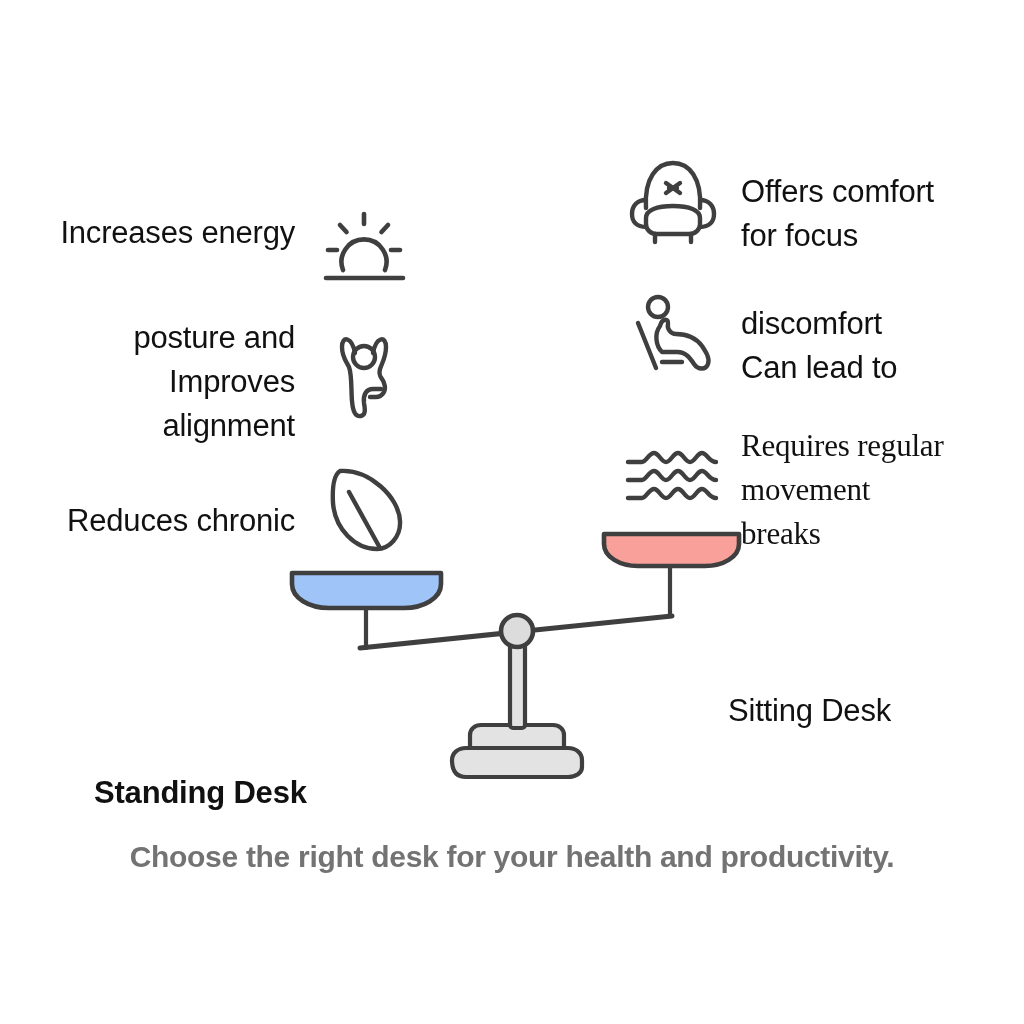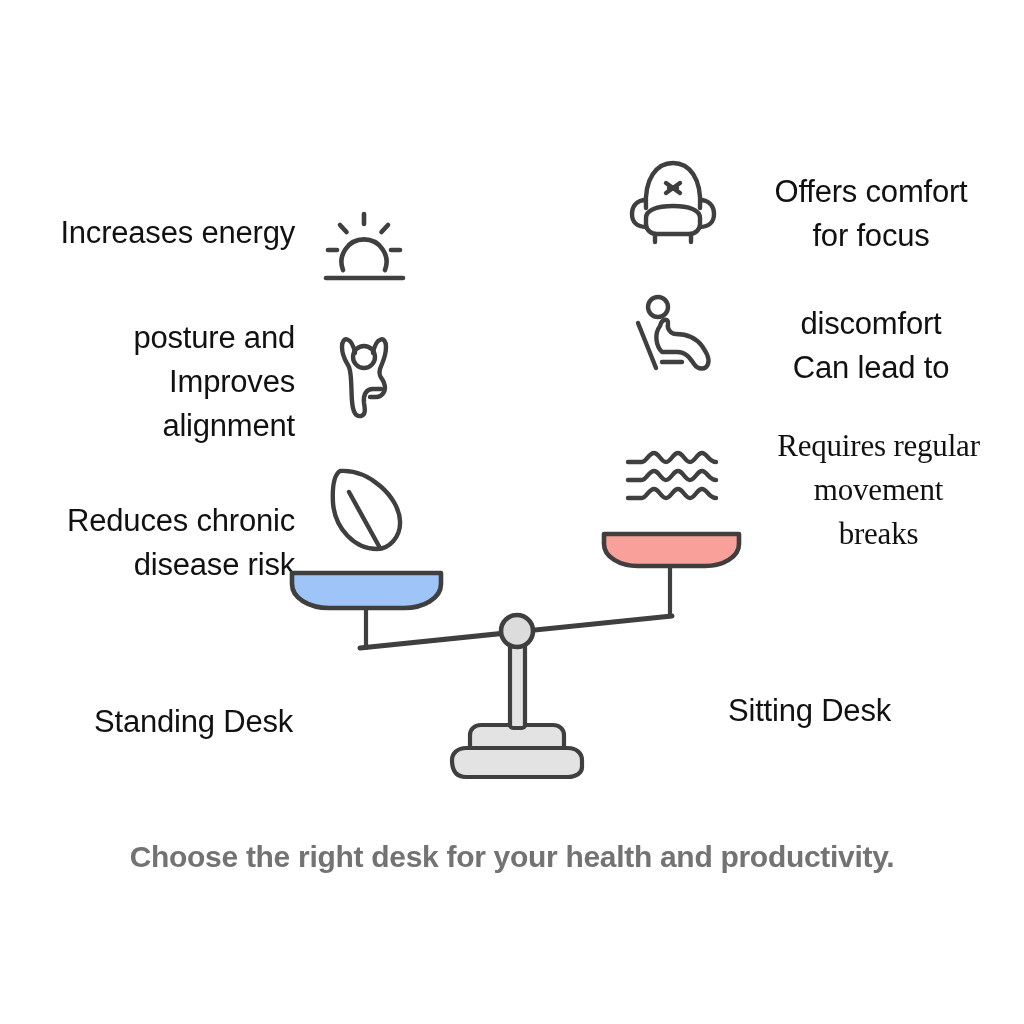--- a/index.html
+++ b/index.html
@@ -20,21 +20,21 @@
   .benefit-text,
   .drawback-text {
     position: absolute;
     font-size: 31px;
     line-height: 1.42;
     color: #111111;
     font-weight: 400;
     letter-spacing: -0.2px;
   }
   .benefit-text { text-align: right; }
-  .drawback-text { text-align: center; }
+  .drawback-text { text-align: left; }
 
   .side-label {
     position: absolute;
     font-size: 31px;
     color: #111111;
     font-weight: 400;
     letter-spacing: -0.2px;
     white-space: nowrap;
   }
 
@@ -105,21 +105,20 @@
         <path d="M37 22 C40 6 50 4 50 16 C50 26 46 32 44 38
                  C42 46 46 46 48 52 C51 60 46 66 40 66
                  L34 66"></path>
         <circle cx="28" cy="26" r="11"></circle>
       </g>
     </svg>
   </div>
 
   <div class="benefit-text" style="left:10px; top:470px; width:285px;margin-top:29px;">
     <div>Reduces chronic</div>
-    <div>disease risk</div>
   </div>
 
   <div class="icon" style="left:327px; top:459px;">
     <svg width="84" height="100" viewBox="0 0 84 100">
       <g fill="none" stroke="#3f3f3f" stroke-width="4.4" stroke-linecap="round" stroke-linejoin="round">
         <path d="M13 12 C42 10 72 38 73 62 C74 78 62 90 50 90
                  C28 90 8 70 6 44 C5 26 7 16 13 12 Z"></path>
         <line x1="22" y1="33" x2="53" y2="89"></line>
       </g>
     </svg>
@@ -206,18 +205,18 @@
 
     <path d="M292 573 L441 573 L441 584 C441 598 424 608 404 608
              L329 608 C309 608 292 598 292 584 Z" fill="#9fc5f8" stroke="#3f3f3f" stroke-width="4.6" stroke-linejoin="round"></path>
 
     <path d="M604 534 L739 534 L739 544 C739 557 723 566 705 566
              L638 566 C620 566 604 557 604 544 Z" fill="#f9a09a" stroke="#3f3f3f" stroke-width="4.6" stroke-linejoin="round"></path>
 
     <circle cx="517" cy="631" r="16" fill="#dcdcdc" stroke="#3f3f3f" stroke-width="4.6"></circle>
   </svg>
 
-  <div class="side-label" style="left:94px; top:704px;">Standing Desk</div>
+  <div class="side-label" style="left:94px; top:775px;font-weight:bold;">Standing Desk</div>
   <div class="side-label" style="left:728px; top:693px;">Sitting Desk</div>
 
   <div class="caption">Choose the right desk for your health and productivity.</div>
 
 </div>
 
 </body></html>

